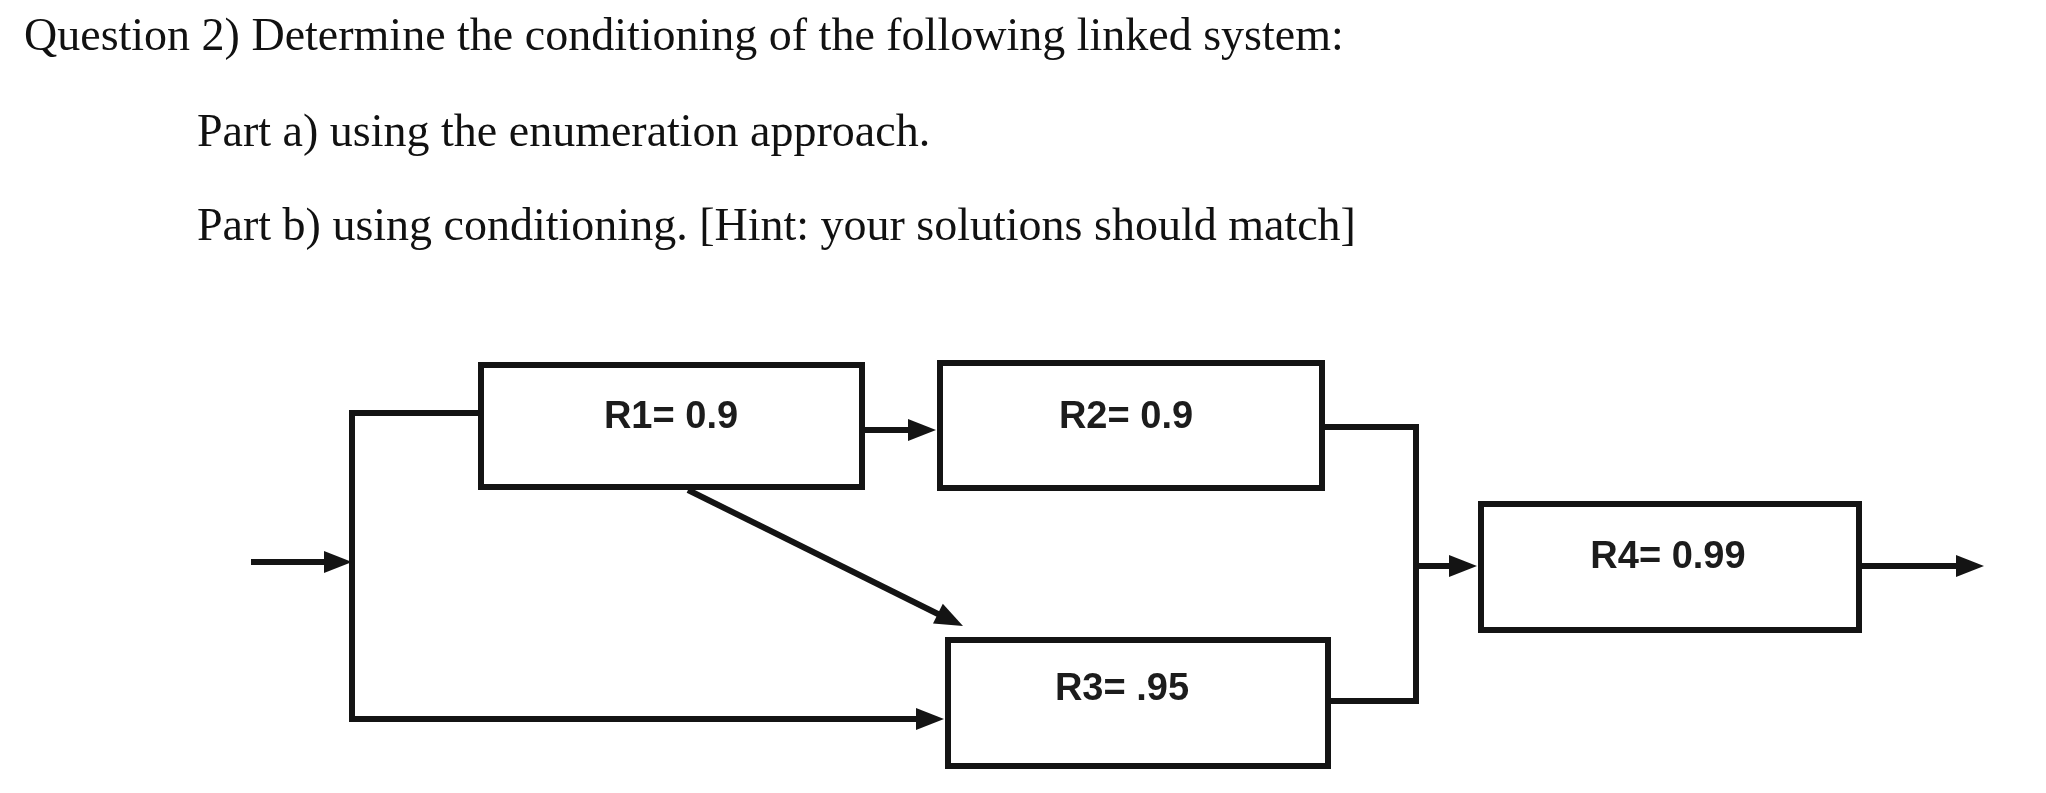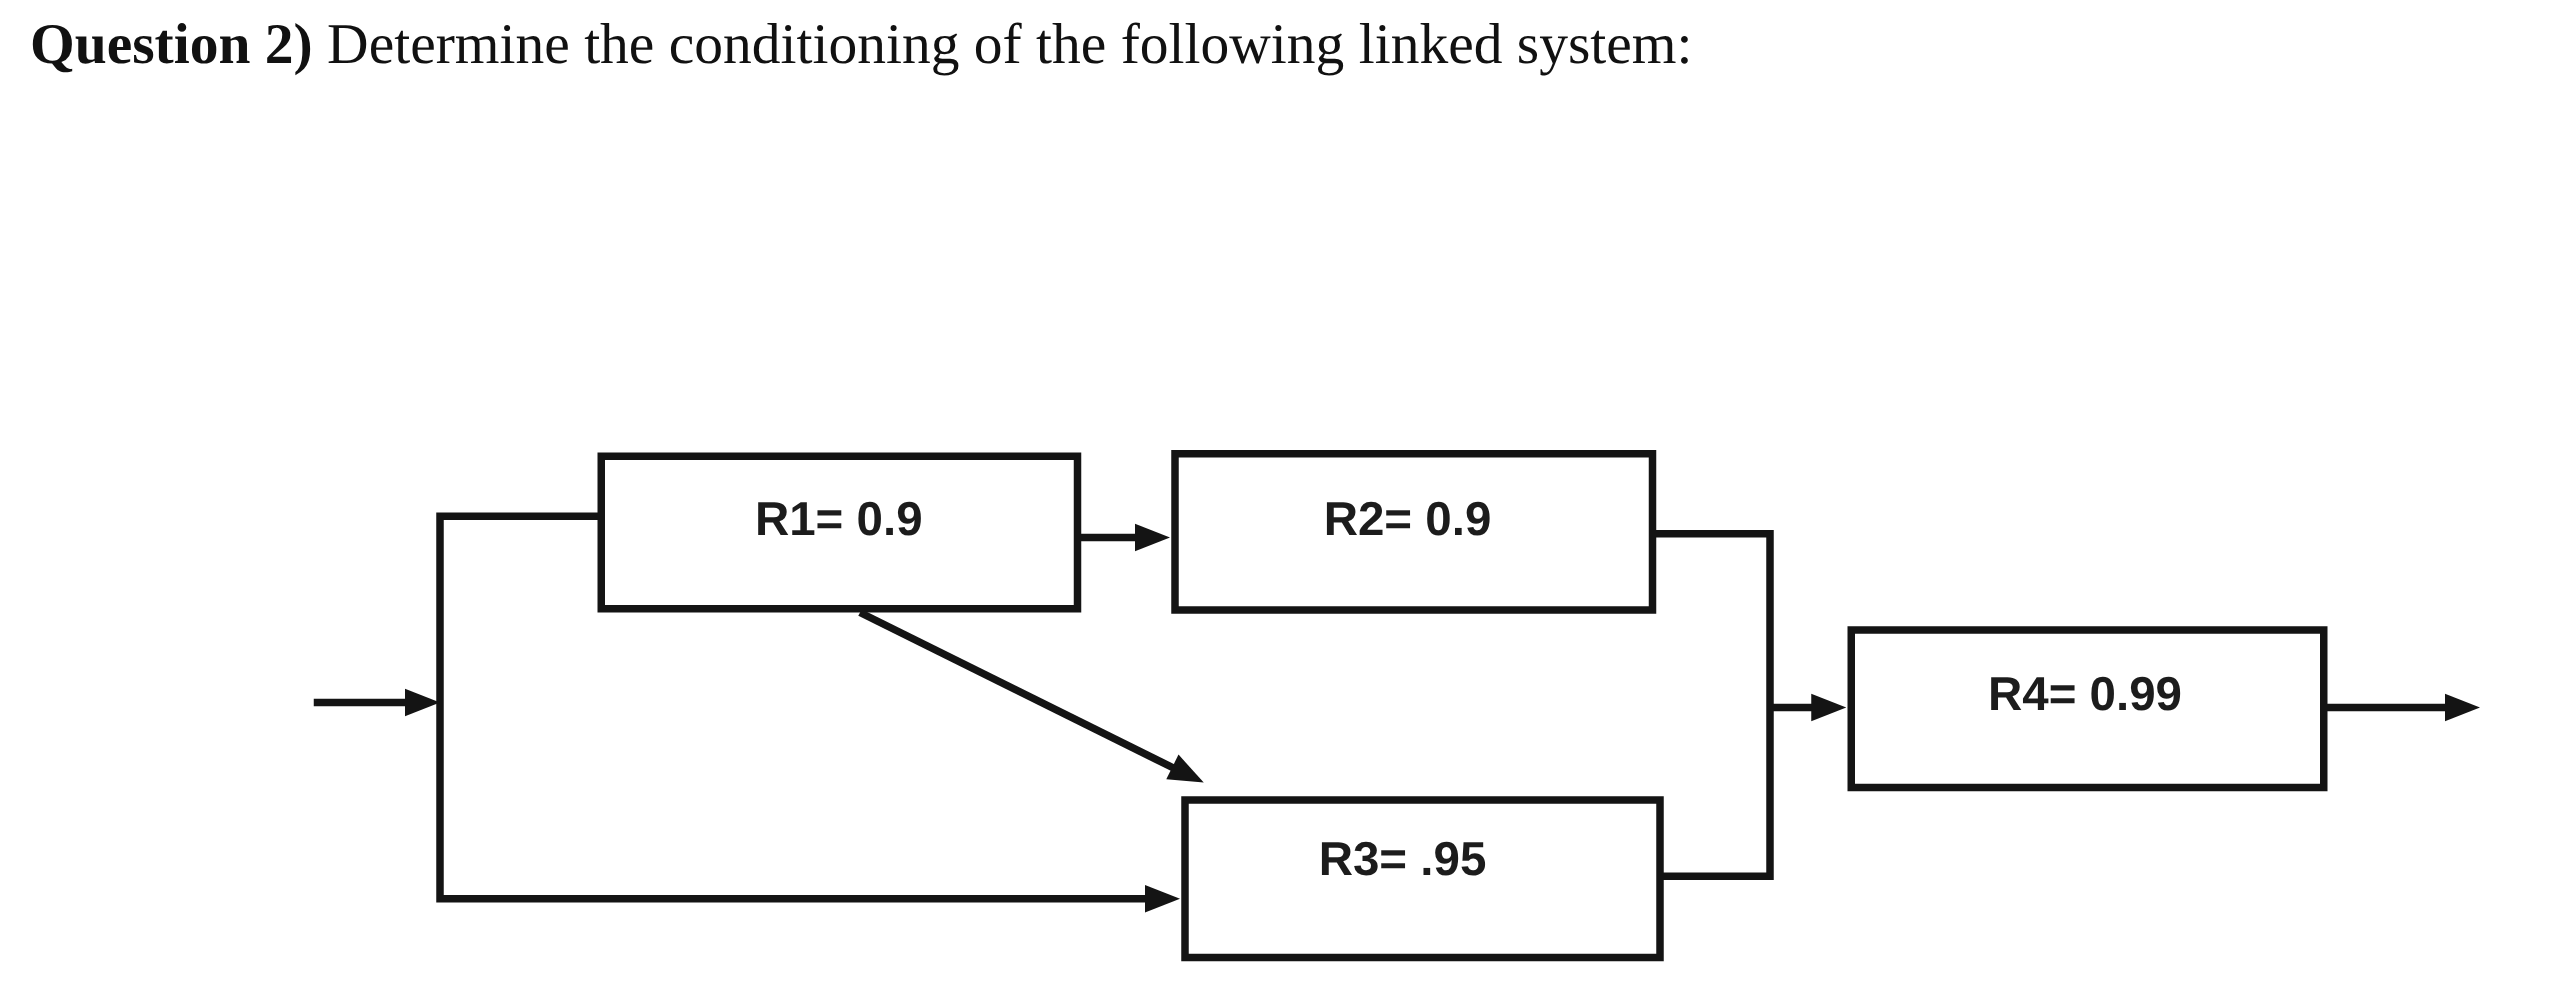--- a/index.html
+++ b/index.html
@@ -11,21 +11,21 @@
     font-family:"Liberation Serif", serif;
     overflow:hidden;
   }
   .qline{
     position:absolute;
     font-size:46px;
     line-height:1.1;
     white-space:nowrap;
     color:#111111;
   }
-  .qline .bold{font-weight:bold;text-align:right;}
+  .qline .bold{font-weight:normal;text-align:right;}
   #line1{left:24px;top:10px;}
   #line2{left:197px;top:106px;}
   #line3{left:197px;top:200px;}
   svg.diagram{position:absolute;left:0;top:0;}
   .box{fill:#ffffff;stroke:#141414;stroke-width:6px;}
   .wire{fill:none;stroke:#141414;stroke-width:6px;stroke-linejoin:miter;stroke-linecap:butt;}
   .ah{fill:#141414;stroke:none;}
   .blabel{
     font-family:"Liberation Sans", sans-serif;
     font-size:38px;
@@ -35,20 +35,22 @@
   }
 </style>
 </head>
 <body>
 
 <div class="page">
 
   <div id="line1" class="qline">
     <span class="bold">Question 2)</span><span> Determine the conditioning of the following linked system:</span>
   </div>
+  <div id="line2" class="qline">Part a) using the enumeration approach.</div>
+  <div id="line3" class="qline">Part b) using conditioning. [Hint: your solutions should match]</div>
 
   <svg class="diagram" width="2046" height="793" viewBox="0 0 2046 793">
 
     <path class="wire" d="M251,562 L330,562"></path>
     <path class="wire" d="M481,413 L352,413 L352,719 L922,719"></path>
     <path class="wire" d="M860,430 L914,430"></path>
     <path class="wire" d="M688,490 L942,616"></path>
     <path class="wire" d="M1324,427 L1416,427 L1416,701 L1328,701"></path>
     <path class="wire" d="M1416,566 L1455,566"></path>
     <path class="wire" d="M1859,566 L1958,566"></path>

